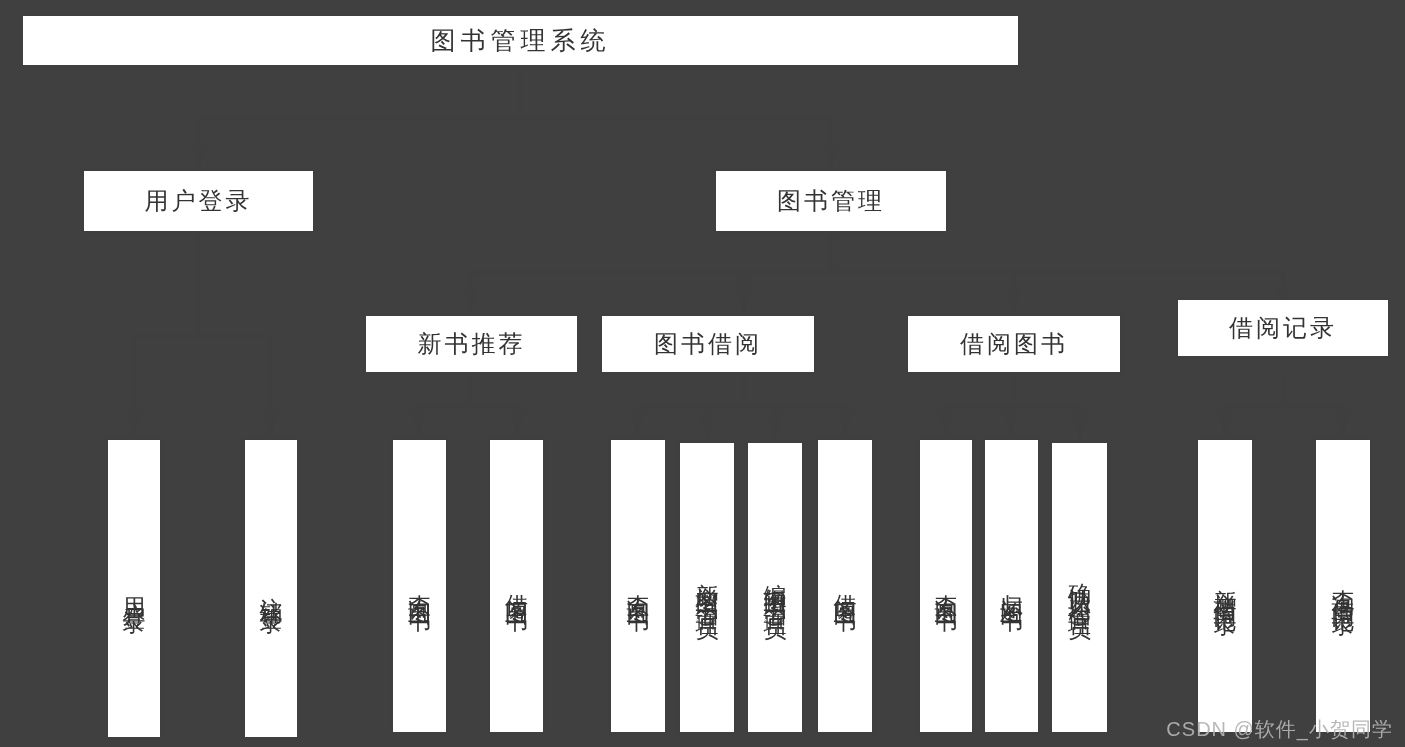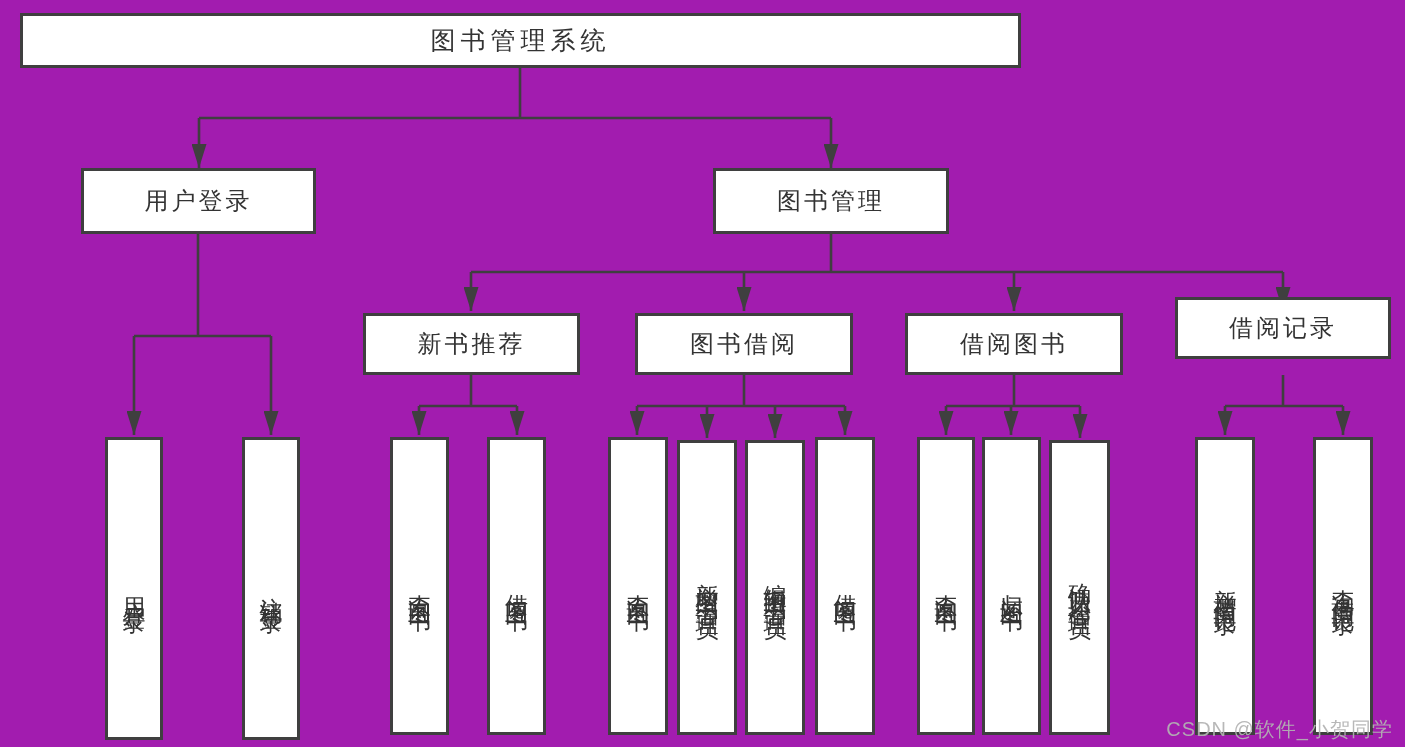--- a/index.html
+++ b/index.html
@@ -7,21 +7,21 @@
     --line:#3f3f3f;
     --text:#333333;
     --box_bg:#ffffff;
     --watermark:#b3b3b3;
   }
   html,body{margin:0;padding:0;background:#ffffff;}
   body{font-family:"Liberation Sans","DejaVu Sans",sans-serif;}
   .stage{
     position:relative;
     width:1405px;height:747px;
-    background:#a21caf;
+    background:#404040;
     overflow:hidden;
   }
   svg.wires{position:absolute;left:0;top:0;z-index:0;}
   .wire{fill:none;stroke:var(--line);stroke-width:2.6;}
   .arrowhead{fill:var(--line);stroke:none;}
 
   .node{
     position:absolute;
     box-sizing:border-box;
     border:3px solid var(--line);
@@ -105,21 +105,21 @@
   <div class="node hbox" style="left:81px;top:168px;width:235px;height:66px;">
     <span>用户登录</span>
   </div>
   <div class="node hbox" style="left:363px;top:313px;width:217px;height:62px;">
     <span>新书推荐</span>
   </div>
 
   <div class="node hbox" style="left:713px;top:168px;width:236px;height:66px;">
     <span>图书管理</span>
   </div>
-  <div class="node hbox" style="left:635px;top:313px;width:218px;height:62px;">
+  <div class="node hbox" style="left:599px;top:313px;width:218px;height:62px;">
     <span>图书借阅</span>
   </div>
   <div class="node hbox" style="left:905px;top:313px;width:218px;height:62px;">
     <span>借阅图书</span>
   </div>
   <div class="node hbox" style="left:1175px;top:297px;width:216px;height:62px;">
     <span>借阅记录</span>
   </div>
 
   <div class="node vbox" style="left:105px;top:437px;width:58px;height:303px;">

